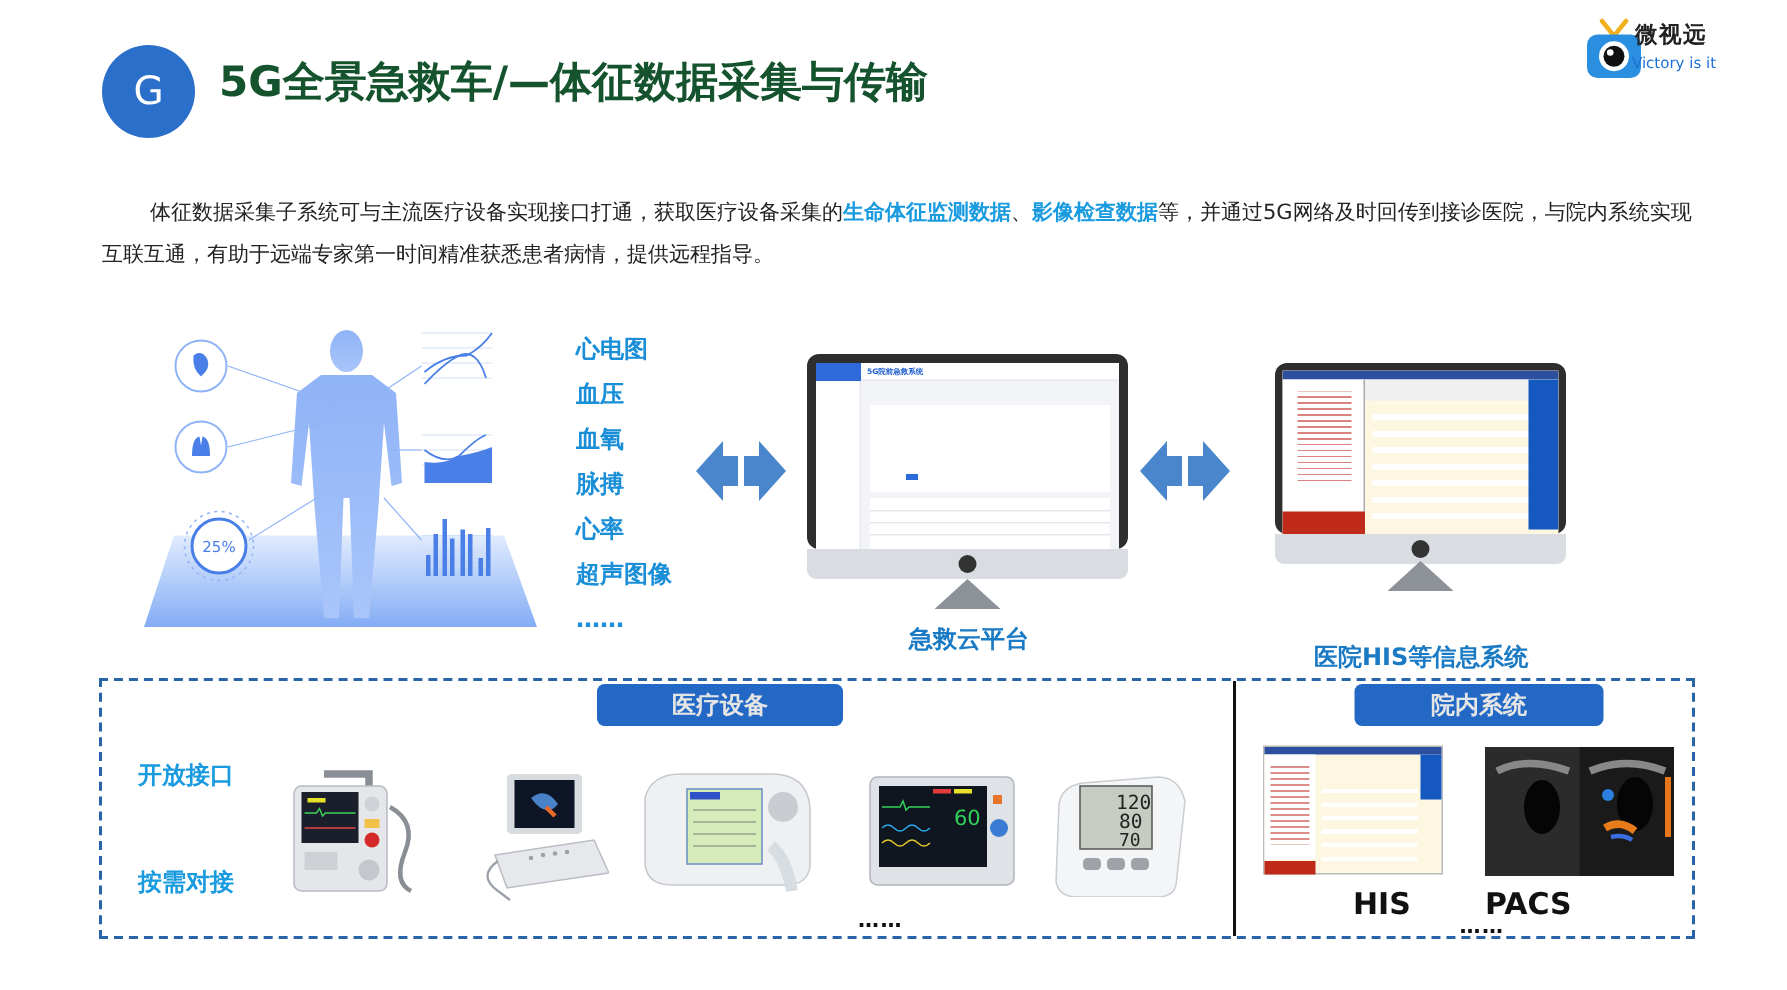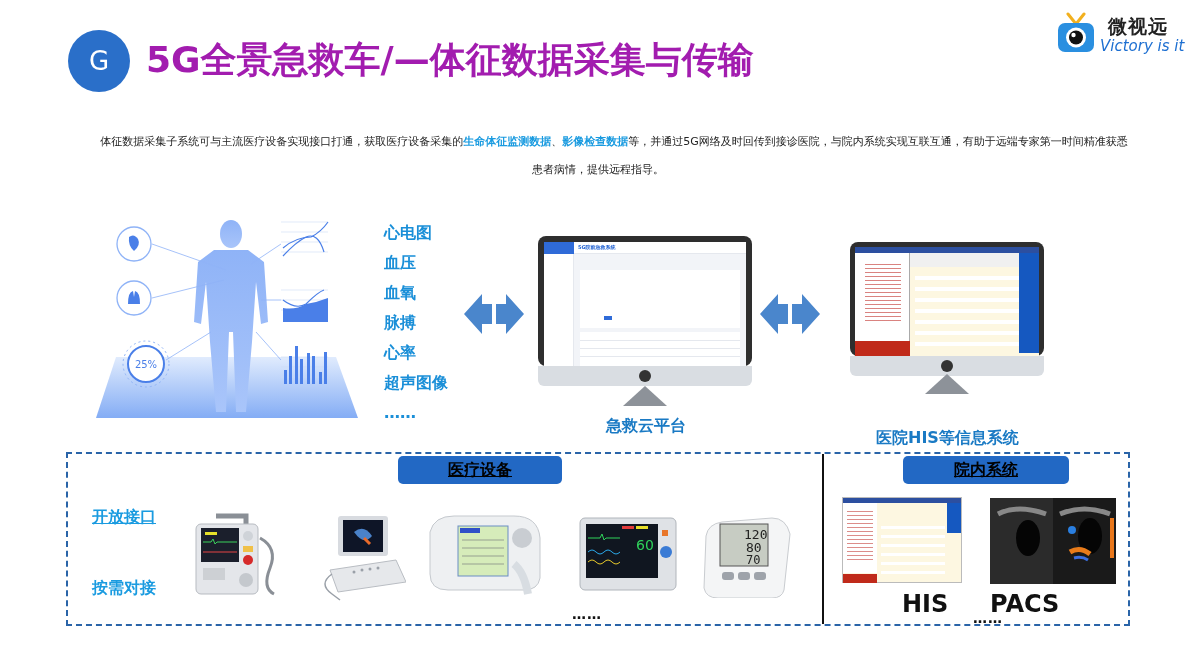--- a/index.html
+++ b/index.html
@@ -1,55 +1,55 @@
 <!DOCTYPE html>
 <html><head>
 <meta charset="utf-8">
 <style>
   * { box-sizing: border-box; margin: 0; padding: 0; }
   html, body { width: 1191px; height: 660px; background: #ffffff; overflow: hidden; }
   body { position: relative; font-family: "DejaVu Sans", "Liberation Sans", sans-serif; color: #222; }
 
   .badge-circle { position: absolute; left: 68px; top: 30px; width: 62px; height: 62px; border-radius: 50%;
     background: #2a6fc9; color: #fff; font-size: 26px; display: flex; align-items: center; justify-content: center; }
-  .page-title { position: absolute; left: 146px; top: 36px; font-size: 36px; font-weight: bold; color: #a21caf; letter-spacing: 0px; white-space: nowrap; }
+  .page-title { position: absolute; left: 146px; top: 36px; font-size: 28px; font-weight: bold; color: #14532d; letter-spacing: 0px; white-space: nowrap; }
 
   .logo { position: absolute; left: 1056px; top: 12px; width: 130px; height: 44px; }
   .logo-tv { position: absolute; left: 0; top: 0; width: 40px; height: 42px; }
-  .logo-name { position: absolute; left: 52px; top: 2px; font-size: 19px; font-weight: bold; color: #222; letter-spacing: 1px; }
-  .logo-slogan { position: absolute; left: 44px; top: 25px; font-size: 15px; font-style: italic; color: #1d6fd1; white-space: nowrap; }
-
-  .intro { position: absolute; left: 68px; top: 128px; width: 1060px; font-size: 11px; line-height: 28px; color: #222; text-indent: 32px; text-align: center; }
+  .logo-name { position: absolute; left: 34px; top: 2px; font-size: 15px; font-weight: bold; color: #222; letter-spacing: 1px; }
+  .logo-slogan { position: absolute; left: 32px; top: 25px; font-size: 10px; color: #1d6fd1; white-space: nowrap; }
+
+  .intro { position: absolute; left: 68px; top: 128px; width: 1060px; font-size: 14px; line-height: 28px; color: #222; text-indent: 32px; }
   .intro .hl { color: #1a9be0; font-weight: bold; }
 
   
   .body-fig { position: absolute; left: 96px; top: 212px; width: 262px; height: 208px; }
   .vitals { position: absolute; left: 384px; top: 218px; }
   .vital { font-size: 16px; font-weight: bold; color: #1a8fd8; height: 30px; line-height: 30px; white-space: nowrap; }
 
   .arrow { position: absolute; width: 60px; height: 48px; }
 
   .monitor { position: absolute; }
   .mon-screen { position: absolute; background: #2e2e2e; border-radius: 8px; }
   .mon-inner { position: absolute; background: #fff; overflow: hidden; }
   .mon-chin { position: absolute; background: #d9dde2; border-radius: 0 0 6px 6px; }
   .mon-dot { position: absolute; width: 12px; height: 12px; border-radius: 50%; background: #333; }
   .mon-stand { position: absolute; width: 0; height: 0; border-left: 22px solid transparent; border-right: 22px solid transparent; border-bottom: 20px solid #8d9299; }
 
   .caption { position: absolute; font-size: 16px; font-weight: bold; color: #1a7ac4; white-space: nowrap; }
 
   .dash-box { position: absolute; left: 66px; top: 452px; width: 1064px; height: 174px; border: 2px dashed #2a64a8; }
   .vline { position: absolute; left: 822px; top: 454px; width: 2px; height: 170px; background: #111; }
-  .pill { position: absolute; height: 28px; background: #2268c4; border-radius: 5px; color: #000000; font-size: 16px; font-weight: bold; display: flex; align-items: center; justify-content: center; text-decoration: underline; }
+  .pill { position: absolute; height: 28px; background: #2268c4; border-radius: 5px; color: #e5e5e5; font-size: 16px; font-weight: bold; display: flex; align-items: center; justify-content: center; }
 
   .side-label { position: absolute; left: 92px; font-size: 16px; font-weight: bold; color: #1a9be0; }
 
   .device { position: absolute; }
   .ellipsis { position: absolute; font-size: 14px; font-weight: bold; color: #111; letter-spacing: 1px; }
-  .sys-label { position: absolute; font-size: 24px; font-weight: bold; color: #111; }
+  .sys-label { position: absolute; font-size: 20px; font-weight: bold; color: #111; }
 </style>
 </head>
 <body>
 
 <div class="badge-circle">
     <span>G</span>
   </div>
 <div class="page-title">5G全景急救车/—体征数据采集与传输</div>
 
 <div class="logo">
@@ -187,21 +187,21 @@
   <div class="mon-stand" style="left:75px; top:132px;"></div>
 </div>
 <div class="caption" style="left:876px; top:428px;">医院HIS等信息系统</div>
 
 <div class="dash-box"></div>
 <div class="vline"></div>
 
 <div class="pill" style="left:398px; top:456px; width:164px;">医疗设备</div>
 <div class="pill" style="left:903px; top:456px; width:166px;">院内系统</div>
 
-<div class="side-label" style="top:507px;text-decoration:underline;">开放接口</div>
+<div class="side-label" style="top:507px;">开放接口</div>
 <div class="side-label" style="top:565px;margin-top:13px;">按需对接</div>
 
 <svg class="device" style="left:188px; top:508px; width:100px; height:90px;" viewBox="0 0 100 90">
   <path d="M28 8 h30 v10" stroke="#8a8f96" stroke-width="5" fill="none"></path>
   <rect x="8" y="16" width="62" height="70" rx="5" fill="#e4e6ea" stroke="#b7bbc1"></rect>
   <rect x="13" y="20" width="38" height="34" fill="#1b1f2c"></rect>
   <rect x="17" y="24" width="12" height="3" fill="#e7e12a"></rect>
   <path d="M15 34 h8 l2 -3 l2 5 l2 -2 h20" stroke="#3bd25b" stroke-width="1" fill="none"></path>
   <path d="M15 44 h34" stroke="#e64545" stroke-width="1" fill="none"></path>
   <circle cx="60" cy="28" r="5" fill="#cfd3d8"></circle>

